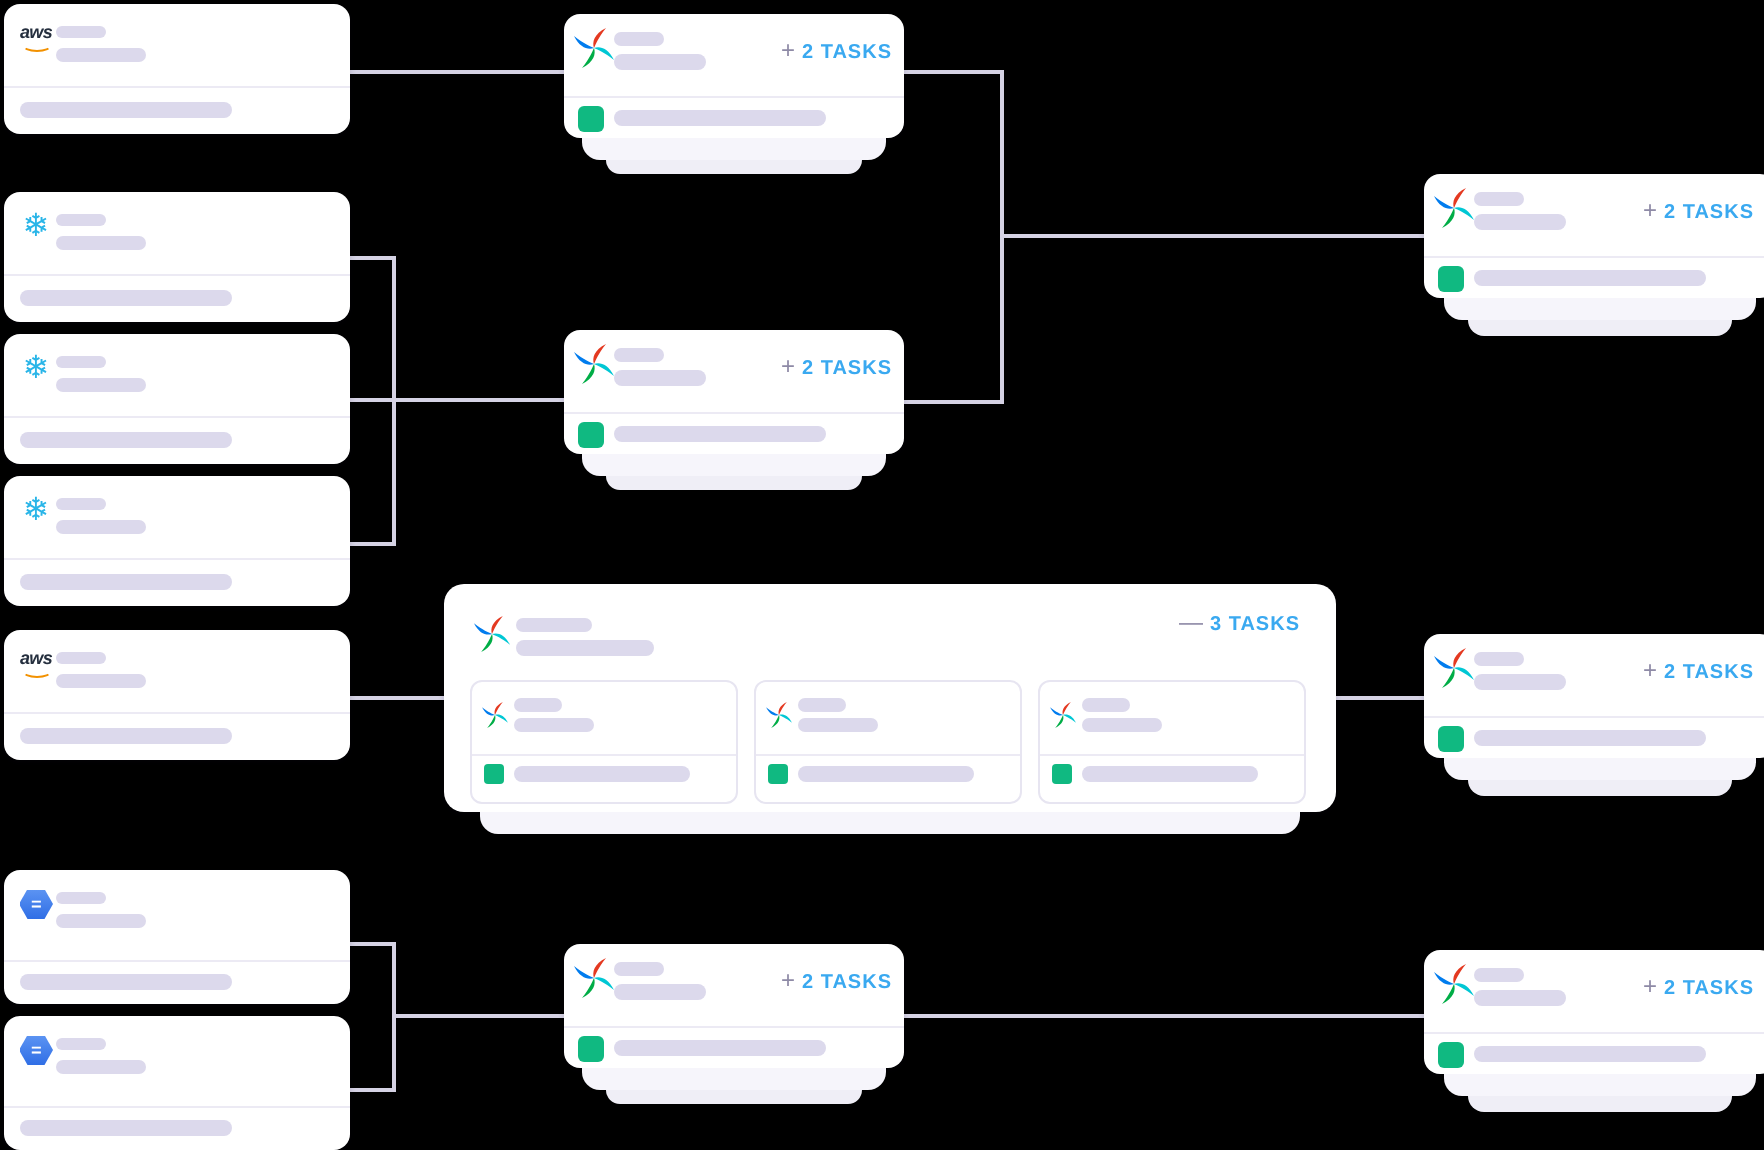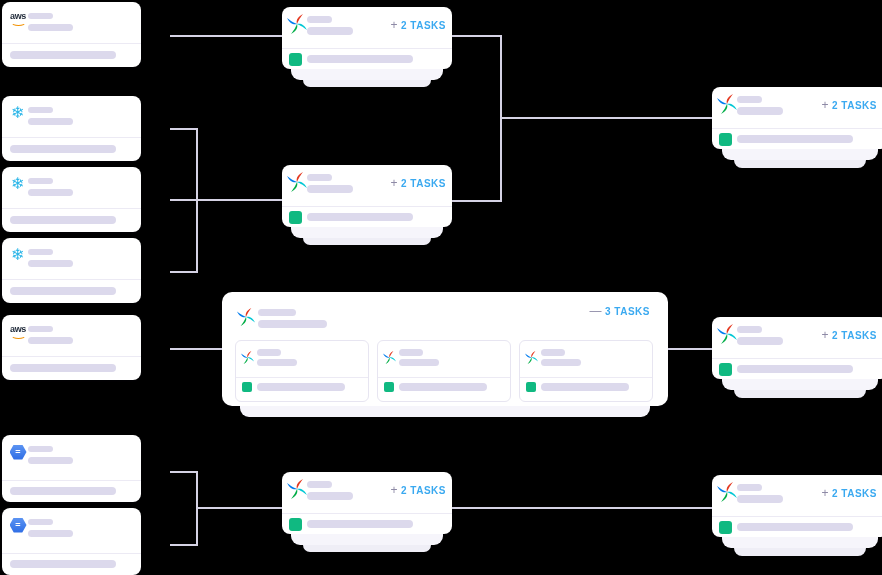--- a/index.html
+++ b/index.html
@@ -9,21 +9,21 @@
   }
   
   .line{position:absolute;background:#d5d2e4;z-index:1;}
   .h{height:2px;} .v{width:2px;}
   
   .card{position:absolute;background:#fff;border-radius:8px;z-index:2;
         box-shadow:0 1px 3px rgba(18,16,40,.15);}
   .bar{position:absolute;background:#dcd9ec;border-radius:4px;}
   .divider{position:absolute;left:0;right:0;border-top:1px solid #eceaf4;}
   
-  .src{left:2px;width:139px;height:65px;}
+  .src{left:2px;width:173px;height:65px;font-style:italic;}
   .src .icon-box{position:absolute;left:7px;top:8px;width:18px;height:18px;
        display:flex;align-items:center;justify-content:center;}
   .src .b1{left:26px;top:11px;width:25px;height:6px;}
   .src .b2{left:26px;top:22px;width:45px;height:7px;}
   .src .divider{top:41px;}
   .src .fbar{left:8px;top:49px;width:106px;height:8px;}
   .src.tall{height:67px;}
   .src.tall .divider{top:45px;}
   .src.tall .fbar{top:52px;}
   

